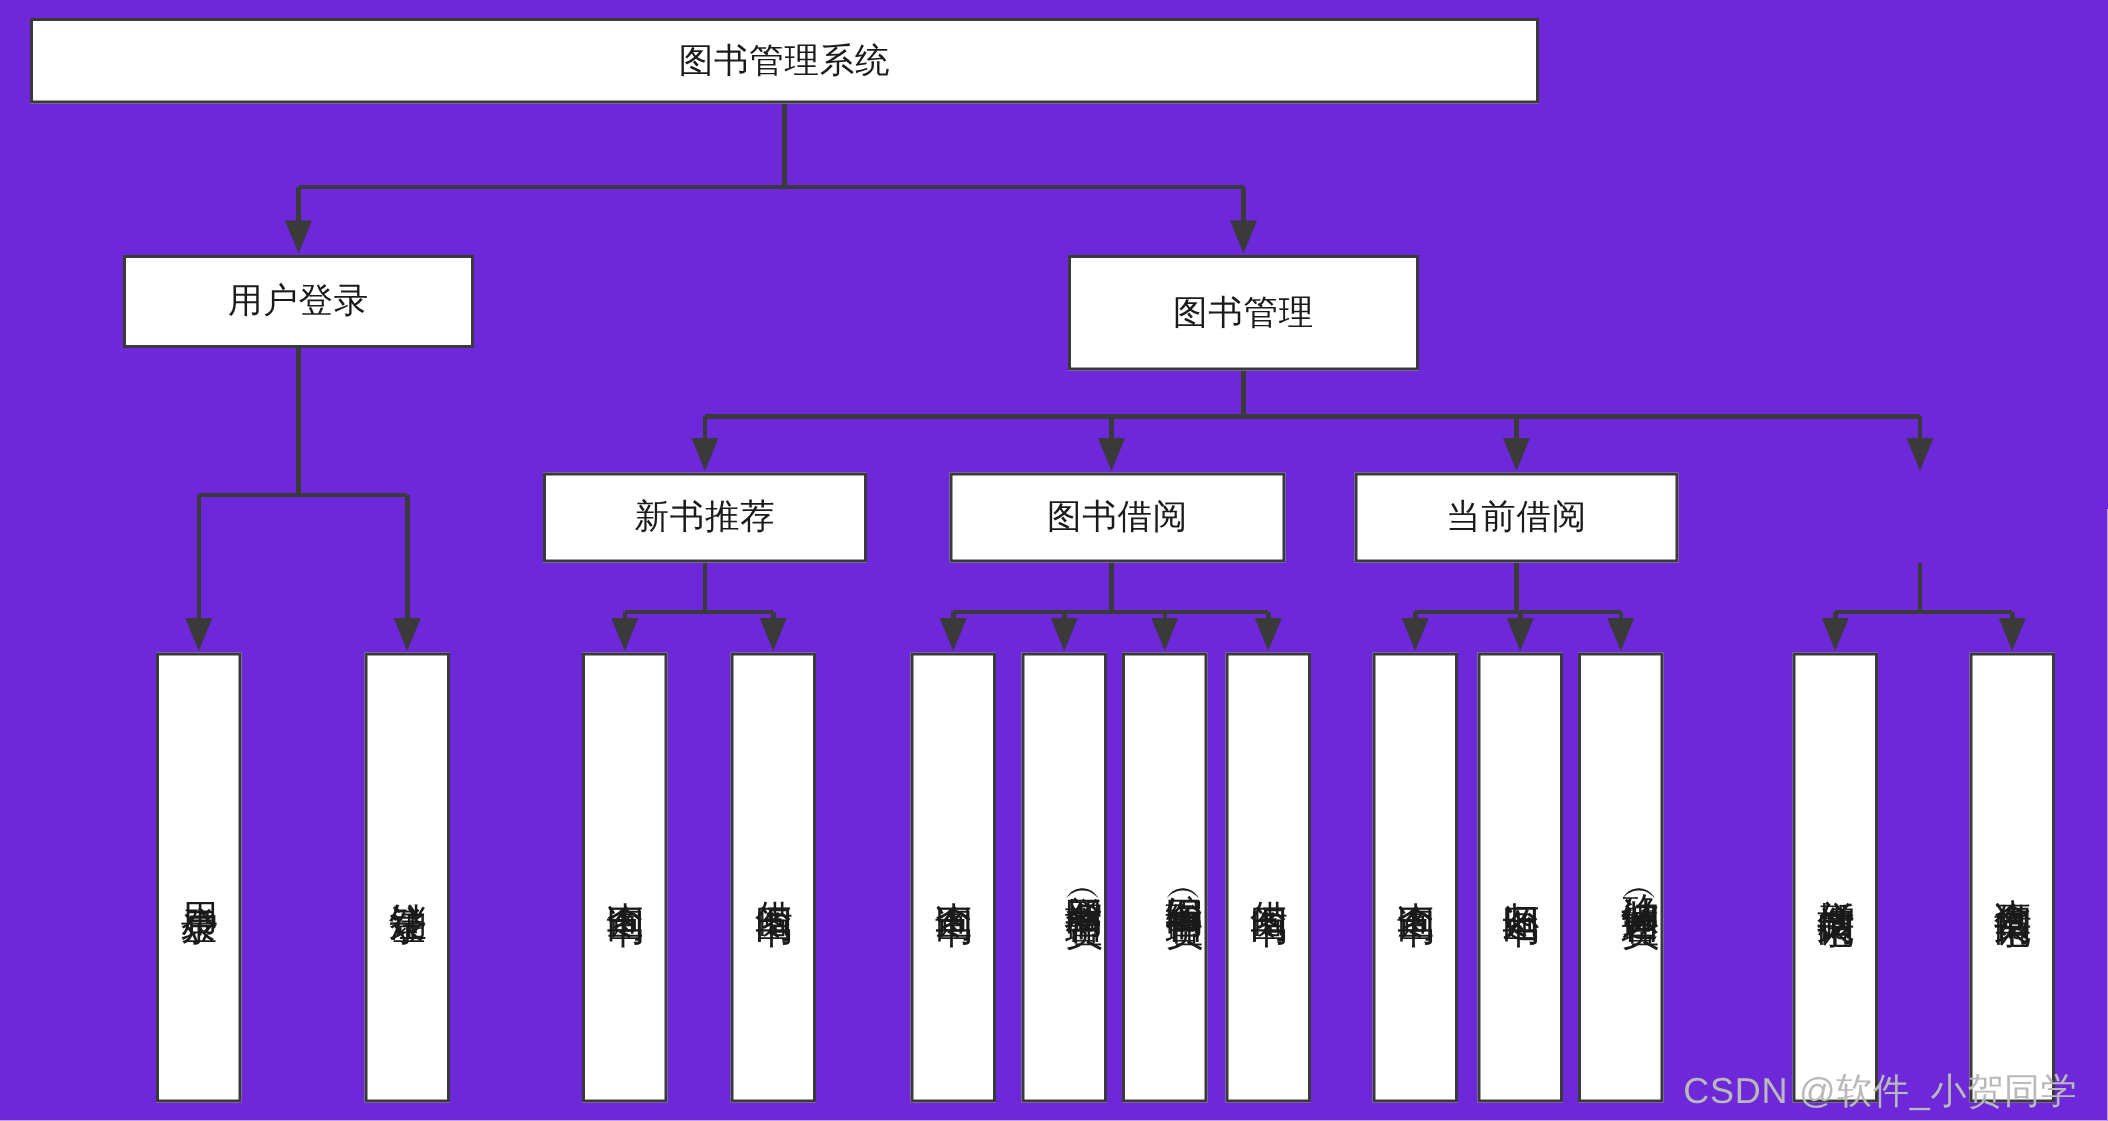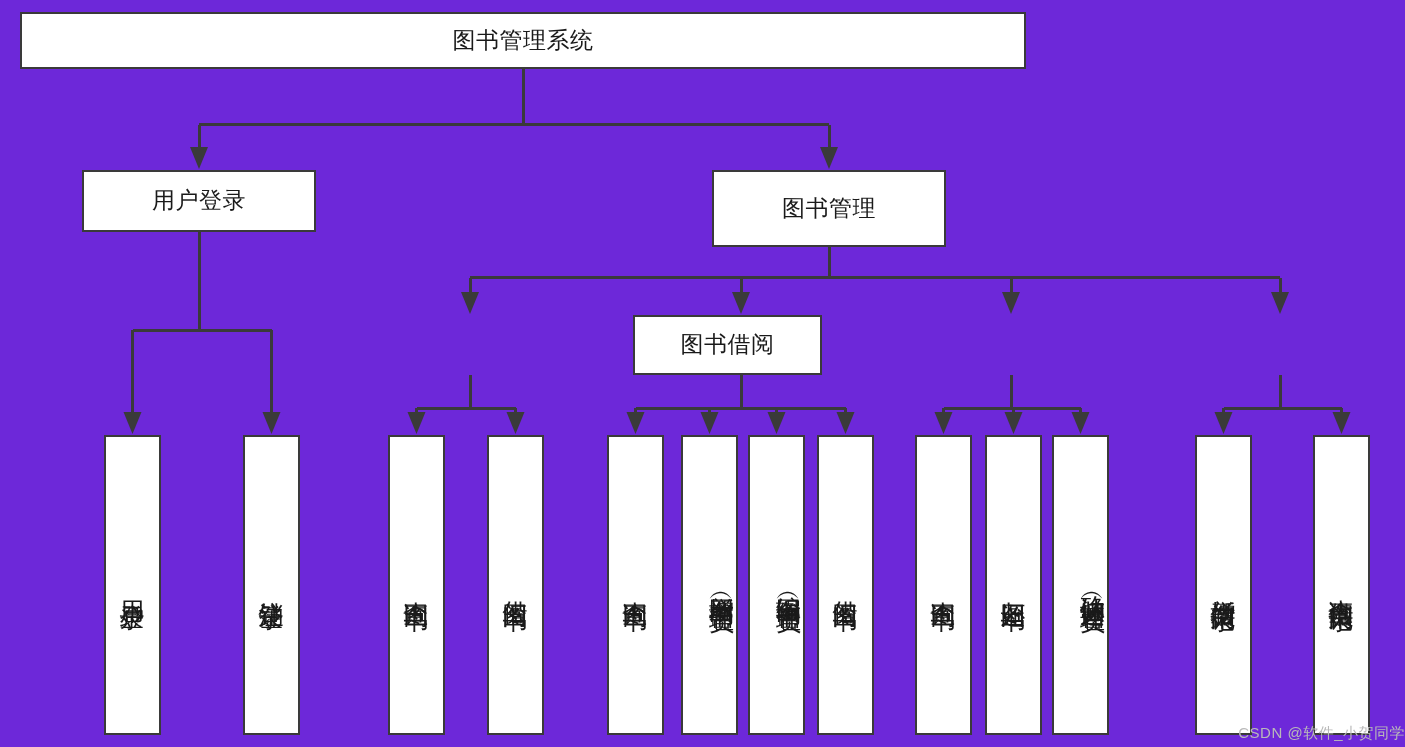--- a/index.html
+++ b/index.html
@@ -52,23 +52,23 @@
   }
   .node.vert.root-ch {
     align-items: center;
   }
   .node-label {
     display: block;
     white-space: pre-line;
   }
   .watermark {
     position: absolute;
-    right: 0;
+    right: 20px;
     bottom: 4px;
-    font-size: 15px;
+    font-size: 24px;
     color: #b9b9b9;
     letter-spacing: 0.5px;
     user-select: none;
     white-space: nowrap;
   }
 </style>
 </head>
 <body>
 
 <div id="canvas">
@@ -132,22 +132,28 @@
     <span class="node-label">图书管理系统</span>
   </div>
 
   <div class="node horiz" style="left: 82px; top: 170px; width: 234px; height: 62px;">
     <span class="node-label">用户登录</span>
   </div>
   <div class="node horiz" style="left: 712px; top: 170px; width: 234px; height: 77px;">
     <span class="node-label">图书管理</span>
   </div>
 
-  <div class="node horiz" style="left: 633px; top: 315px; width: 189px; height: 60px;">
+  <div class="node horiz" style="left: 362px; top: 315px; width: 216px; height: 60px;">
+    <span class="node-label">新书推荐</span>
+  </div>
+  <div class="node horiz" style="left: 633px; top: 315px; width: 224px; height: 60px;">
     <span class="node-label">图书借阅</span>
+  </div>
+  <div class="node horiz" style="left: 903px; top: 315px; width: 216px; height: 60px;">
+    <span class="node-label">当前借阅</span>
   </div>
 
   <div class="node vert root-ch" style="left: 104px; top: 435px; width: 57px; height: 300px;">
     <span class="node-label">用户登录</span>
   </div>
   <div class="node vert root-ch" style="left: 243px; top: 435px; width: 57px; height: 300px;">
     <span class="node-label">注销登录</span>
   </div>
 
   <div class="node vert root-ch" style="left: 388px; top: 435px; width: 57px; height: 300px;">

